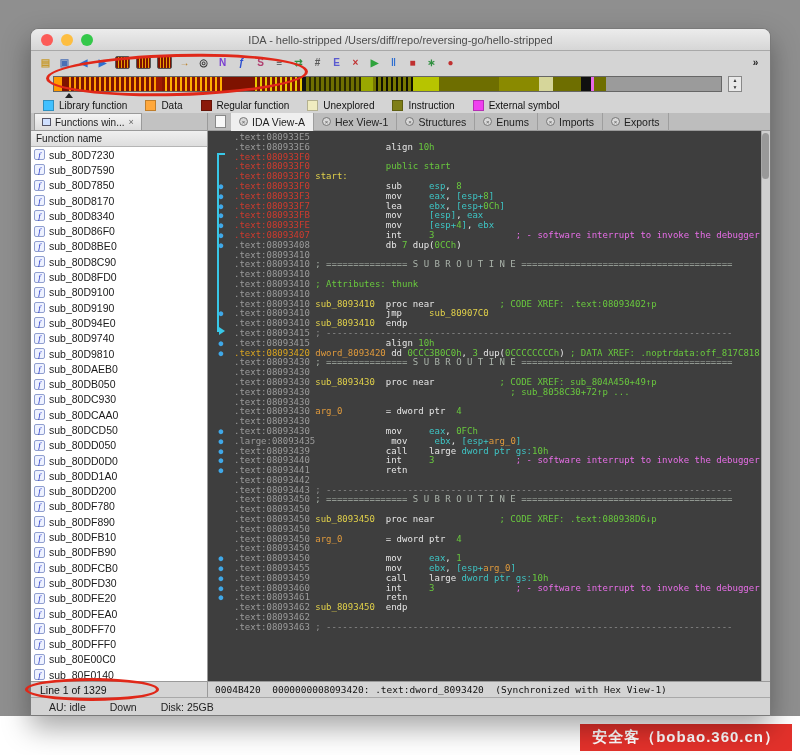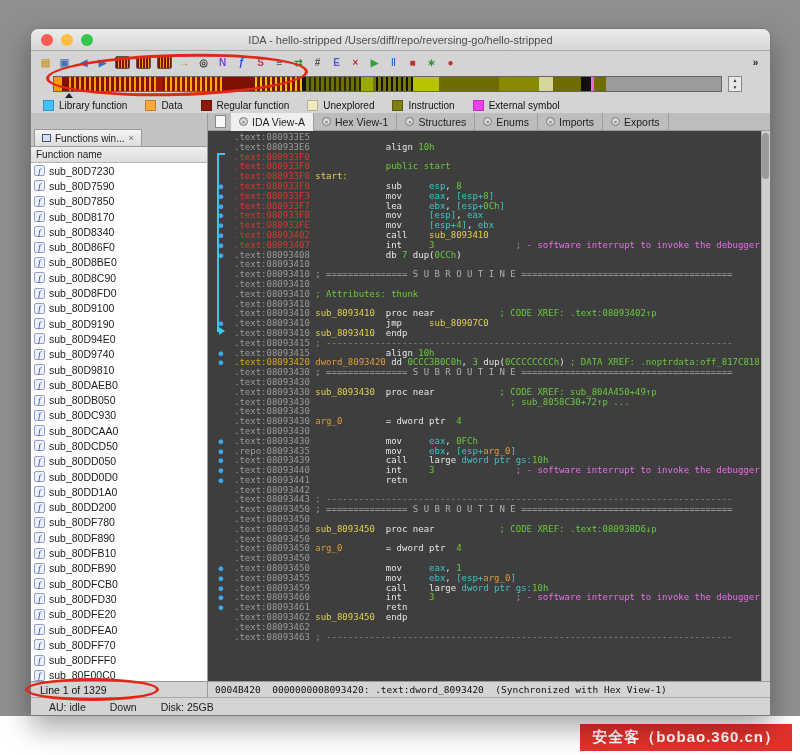--- a/index.html
+++ b/index.html
@@ -19,21 +19,21 @@
   .navrow{height:24px;position:relative}
   .navband{position:absolute;left:22px;right:48px;top:3px;height:16px;display:flex;border:1px solid #666;overflow:hidden;background:#9b9b9b}
   .navseg{height:100%;flex:none}
   .nav-marker{position:absolute;left:34px;top:20px;width:0;height:0;border-left:4px solid transparent;border-right:4px solid transparent;border-bottom:5px solid #222}
   .nav-spinner{position:absolute;right:28px;top:3px;width:14px;height:16px;border:1px solid #888;background:#e9e9e9;display:flex;flex-direction:column;align-items:center;justify-content:center;font-size:5px;line-height:7px;color:#333}
   .legendrow{height:16px;display:flex;align-items:center;padding-left:12px;gap:18px}
   .legend-item{display:flex;align-items:center;gap:5px;font-size:10px;color:#111;white-space:nowrap}
   .legend-swatch{width:11px;height:11px;border:1px solid rgba(0,0,0,.25)}
   .main{position:absolute;left:0;top:84px;right:0;bottom:18px;display:flex}
   .lcol{width:177px;display:flex;flex-direction:column;border-right:1px solid #9a9a9a;min-width:0}
-  .lp-tabbar{height:34px;background:#c2c2c2;border-bottom:1px solid #9a9a9a;display:flex;align-items:flex-end;padding-left:3px}
+  .lp-tabbar{height:18px;background:#c2c2c2;border-bottom:1px solid #9a9a9a;display:flex;align-items:flex-end;padding-left:3px}
   .lp-tab{height:17px;background:linear-gradient(#f4f4f4,#dcdcdc);border:1px solid #9a9a9a;border-bottom:none;display:flex;align-items:center;gap:4px;padding:0 7px;font-size:10px;color:#222;white-space:nowrap}
   .lp-winicon{width:9px;height:8px;border:1px solid #556;background:#cfe0ff;flex:none}
   .lp-close{font-size:9px;color:#666}
   .lp-header{height:16px;background:linear-gradient(#efefef,#dedede);border-bottom:1px solid #b5b5b5;font-size:10px;color:#222;display:flex;align-items:center;padding-left:5px}
   .lp-list{flex:1;background:#fff;overflow:hidden}
   .fn-row{height:15.3px;display:flex;align-items:center;gap:4px;padding-left:3px;font-size:10.5px;color:#1a1a1a;white-space:nowrap}
   .f-icon{width:11px;height:11px;border:1px solid #8f9ecf;background:#eef2ff;border-radius:2px;color:#2638c8;font-style:italic;font-family:"Liberation Serif",serif;font-size:9px;display:flex;align-items:center;justify-content:center;flex:none}
   .lp-status{height:16px;background:#d4d4d4;border-top:1px solid #9a9a9a;font-size:10.5px;color:#111;display:flex;align-items:center;padding-left:9px;position:relative}
   .rcol{flex:1;display:flex;flex-direction:column;min-width:0}
   .rp-tabbar{height:18px;background:#bdbdbd;border-bottom:1px solid #9a9a9a;display:flex;align-items:center;padding-left:2px}
@@ -398,21 +398,20 @@
       <div class="dl"><span class="gut"> </span><span class="adr-g">.text:080933E5</span><span class="tk-w"> </span></div>
           <div class="dl"><span class="gut"> </span><span class="adr-g">.text:080933E6</span><span class="tk-w"> </span><span class="tk-w">             align </span><span class="tk-g">10h</span></div>
           <div class="dl"><span class="gut"> </span><span class="adr-r">.text:080933F0</span><span class="tk-w"> </span></div>
           <div class="dl"><span class="gut"> </span><span class="adr-r">.text:080933F0</span><span class="tk-w"> </span><span class="tk-g">             public start</span></div>
           <div class="dl"><span class="gut"> </span><span class="adr-r">.text:080933F0</span><span class="tk-w"> </span><span class="tk-y">start:</span></div>
           <div class="dl"><span class="gut">●</span><span class="adr-r">.text:080933F0</span><span class="tk-w"> </span><span class="tk-w">             sub     </span><span class="tk-c">esp</span><span class="tk-w">, </span><span class="tk-g">8</span></div>
           <div class="dl"><span class="gut">●</span><span class="adr-r">.text:080933F3</span><span class="tk-w"> </span><span class="tk-w">             mov     </span><span class="tk-c">eax</span><span class="tk-w">, </span><span class="tk-c">[esp+</span><span class="tk-g">8</span><span class="tk-c">]</span></div>
           <div class="dl"><span class="gut">●</span><span class="adr-r">.text:080933F7</span><span class="tk-w"> </span><span class="tk-w">             lea     </span><span class="tk-c">ebx</span><span class="tk-w">, </span><span class="tk-c">[esp+</span><span class="tk-g">0Ch</span><span class="tk-c">]</span></div>
           <div class="dl"><span class="gut">●</span><span class="adr-r">.text:080933FB</span><span class="tk-w"> </span><span class="tk-w">             mov     </span><span class="tk-c">[esp]</span><span class="tk-w">, </span><span class="tk-c">eax</span></div>
           <div class="dl"><span class="gut">●</span><span class="adr-r">.text:080933FE</span><span class="tk-w"> </span><span class="tk-w">             mov     </span><span class="tk-c">[esp+</span><span class="tk-g">4</span><span class="tk-c">]</span><span class="tk-w">, </span><span class="tk-c">ebx</span></div>
-          <div class="dl"><span class="gut">●</span><span class="adr-r">.text:08093402</span><span class="tk-w"> </span><span class="tk-w">             call    </span><span class="tk-y">sub_8093410</span></div>
           <div class="dl"><span class="gut">●</span><span class="adr-r">.text:08093407</span><span class="tk-w"> </span><span class="tk-w">             int     </span><span class="tk-g">3</span><span class="tk-m">               ; - software interrupt to invoke the debugger</span></div>
           <div class="dl"><span class="gut">●</span><span class="adr-g">.text:08093408</span><span class="tk-w"> </span><span class="tk-w">             db </span><span class="tk-g">7</span><span class="tk-w"> dup(</span><span class="tk-g">0CCh</span><span class="tk-w">)</span></div>
           <div class="dl"><span class="gut"> </span><span class="adr-g">.text:08093410</span><span class="tk-w"> </span></div>
           <div class="dl"><span class="gut"> </span><span class="adr-g">.text:08093410</span><span class="tk-w"> </span><span class="tk-dv">; =============== S U B R O U T I N E =======================================</span></div>
           <div class="dl"><span class="gut"> </span><span class="adr-g">.text:08093410</span><span class="tk-w"> </span></div>
           <div class="dl"><span class="gut"> </span><span class="adr-g">.text:08093410</span><span class="tk-w"> </span><span class="tk-g">; Attributes: thunk</span></div>
           <div class="dl"><span class="gut"> </span><span class="adr-g">.text:08093410</span><span class="tk-w"> </span></div>
           <div class="dl"><span class="gut"> </span><span class="adr-g">.text:08093410</span><span class="tk-w"> </span><span class="tk-y">sub_8093410</span><span class="tk-w">  proc near</span><span class="tk-g">            ; CODE XREF: .text:08093402↑p</span></div>
           <div class="dl"><span class="gut">●</span><span class="adr-g">.text:08093410</span><span class="tk-w"> </span><span class="tk-w">             jmp     </span><span class="tk-y">sub_80907C0</span></div>
           <div class="dl"><span class="gut"> </span><span class="adr-g">.text:08093410</span><span class="tk-w"> </span><span class="tk-y">sub_8093410</span><span class="tk-w">  endp</span></div>
@@ -420,21 +419,21 @@
           <div class="dl"><span class="gut">●</span><span class="adr-g">.text:08093415</span><span class="tk-w"> </span><span class="tk-w">             align </span><span class="tk-g">10h</span></div>
           <div class="dl"><span class="gut">●</span><span class="adr-o">.text:08093420</span><span class="tk-w"> </span><span class="tk-o">dword_8093420</span><span class="tk-w"> dd </span><span class="tk-g">0CCC3B0C0h</span><span class="tk-w">, </span><span class="tk-g">3</span><span class="tk-w"> dup(</span><span class="tk-g">0CCCCCCCCh</span><span class="tk-w">)</span><span class="tk-g"> ; DATA XREF: .noptrdata:off_817C818↓o</span></div>
           <div class="dl"><span class="gut"> </span><span class="adr-g">.text:08093430</span><span class="tk-w"> </span><span class="tk-dv">; =============== S U B R O U T I N E =======================================</span></div>
           <div class="dl"><span class="gut"> </span><span class="adr-g">.text:08093430</span><span class="tk-w"> </span></div>
           <div class="dl"><span class="gut"> </span><span class="adr-g">.text:08093430</span><span class="tk-w"> </span><span class="tk-y">sub_8093430</span><span class="tk-w">  proc near</span><span class="tk-g">            ; CODE XREF: sub_804A450+49↑p</span></div>
           <div class="dl"><span class="gut"> </span><span class="adr-g">.text:08093430</span><span class="tk-w"> </span><span class="tk-g">                                    ; sub_8058C30+72↑p ...</span></div>
           <div class="dl"><span class="gut"> </span><span class="adr-g">.text:08093430</span><span class="tk-w"> </span></div>
           <div class="dl"><span class="gut"> </span><span class="adr-g">.text:08093430</span><span class="tk-w"> </span><span class="tk-o">arg_0</span><span class="tk-w">        = dword ptr  </span><span class="tk-g">4</span></div>
           <div class="dl"><span class="gut"> </span><span class="adr-g">.text:08093430</span><span class="tk-w"> </span></div>
           <div class="dl"><span class="gut">●</span><span class="adr-g">.text:08093430</span><span class="tk-w"> </span><span class="tk-w">             mov     </span><span class="tk-c">eax</span><span class="tk-w">, </span><span class="tk-g">0FCh</span></div>
-          <div class="dl"><span class="gut">●</span><span class="adr-g">.repo:08093435</span><span class="tk-w"> </span><span class="tk-w">             mov     </span><span class="tk-c">ebx</span><span class="tk-w">, </span><span class="tk-c">[esp+</span><span class="tk-o">arg_0</span><span class="tk-c">]</span></div>
+          <div class="dl"><span class="gut">●</span><span class="adr-g">.large:08093435</span><span class="tk-w"> </span><span class="tk-w">             mov     </span><span class="tk-c">ebx</span><span class="tk-w">, </span><span class="tk-c">[esp+</span><span class="tk-o">arg_0</span><span class="tk-c">]</span></div>
           <div class="dl"><span class="gut">●</span><span class="adr-g">.text:08093439</span><span class="tk-w"> </span><span class="tk-w">             call    large </span><span class="tk-c">dword ptr gs:</span><span class="tk-g">10h</span></div>
           <div class="dl"><span class="gut">●</span><span class="adr-g">.text:08093440</span><span class="tk-w"> </span><span class="tk-w">             int     </span><span class="tk-g">3</span><span class="tk-m">               ; - software interrupt to invoke the debugger</span></div>
           <div class="dl"><span class="gut">●</span><span class="adr-g">.text:08093441</span><span class="tk-w"> </span><span class="tk-w">             retn</span></div>
           <div class="dl"><span class="gut"> </span><span class="adr-g">.text:08093442</span><span class="tk-w"> </span></div>
           <div class="dl"><span class="gut"> </span><span class="adr-g">.text:08093443</span><span class="tk-w"> </span><span class="tk-sp">; ---------------------------------------------------------------------------</span></div>
           <div class="dl"><span class="gut"> </span><span class="adr-g">.text:08093450</span><span class="tk-w"> </span><span class="tk-dv">; =============== S U B R O U T I N E =======================================</span></div>
           <div class="dl"><span class="gut"> </span><span class="adr-g">.text:08093450</span><span class="tk-w"> </span></div>
           <div class="dl"><span class="gut"> </span><span class="adr-g">.text:08093450</span><span class="tk-w"> </span><span class="tk-y">sub_8093450</span><span class="tk-w">  proc near</span><span class="tk-g">            ; CODE XREF: .text:080938D6↓p</span></div>
           <div class="dl"><span class="gut"> </span><span class="adr-g">.text:08093450</span><span class="tk-w"> </span></div>
           <div class="dl"><span class="gut"> </span><span class="adr-g">.text:08093450</span><span class="tk-w"> </span><span class="tk-o">arg_0</span><span class="tk-w">        = dword ptr  </span><span class="tk-g">4</span></div>

